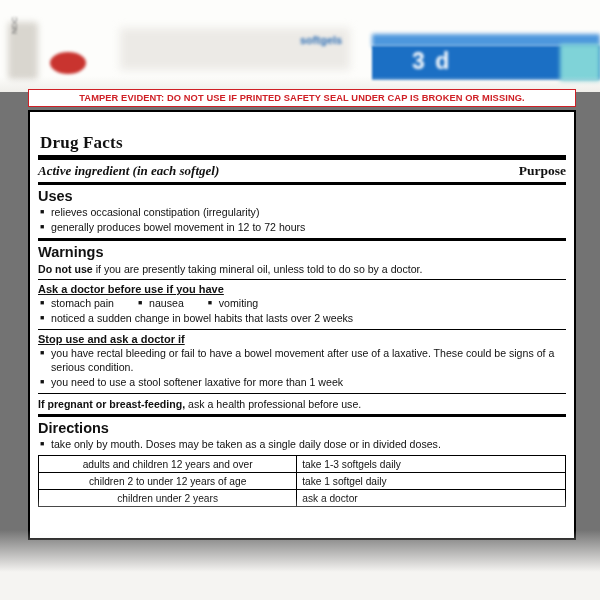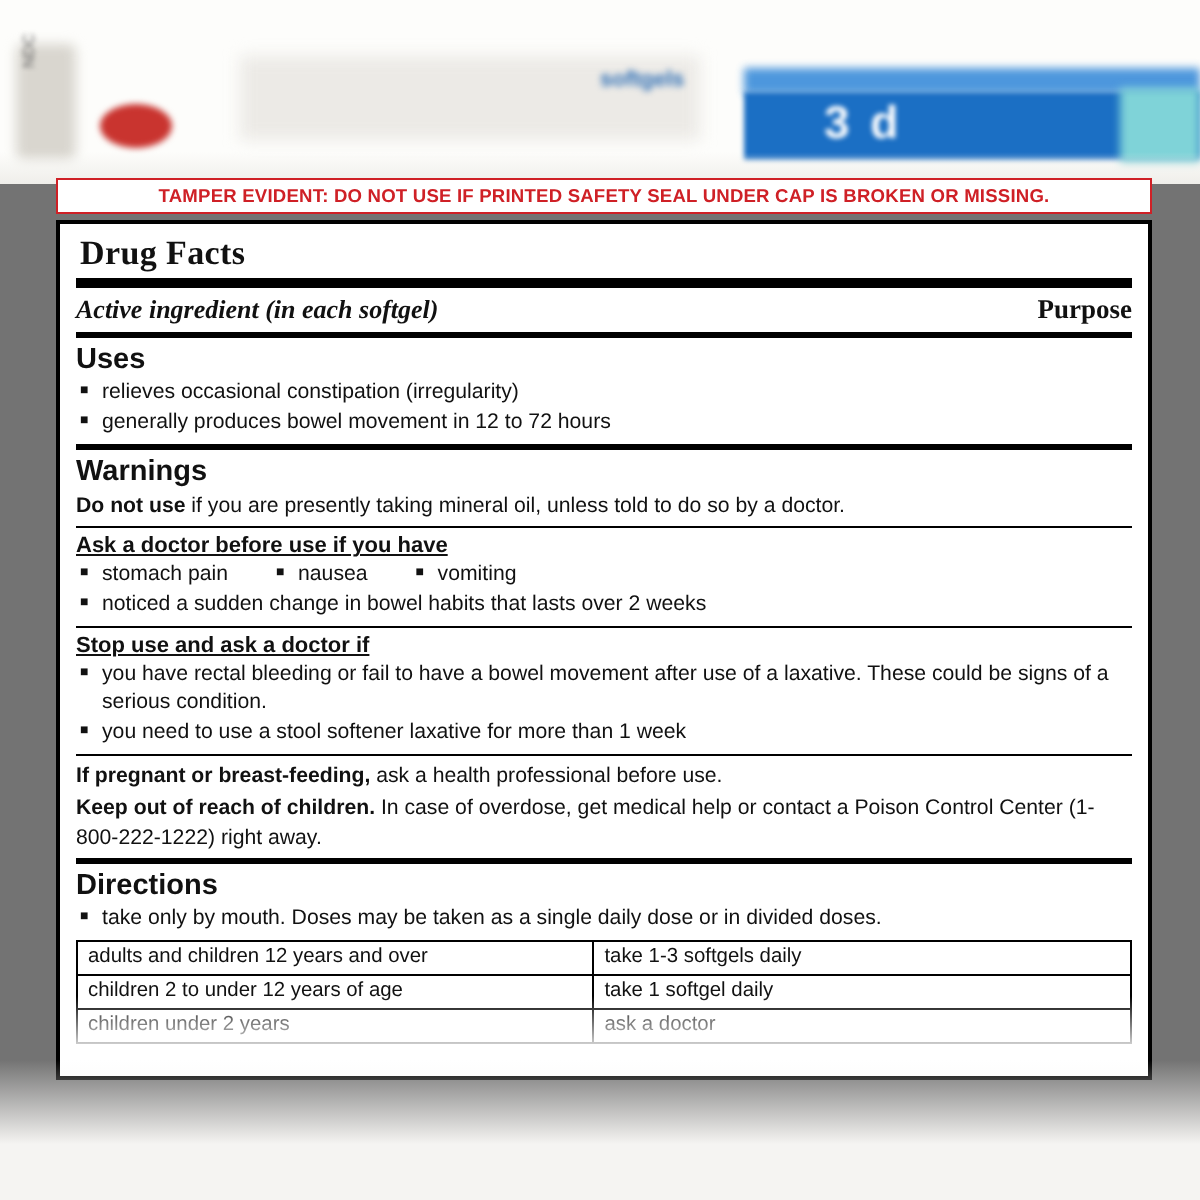--- a/index.html
+++ b/index.html
@@ -128,21 +128,21 @@
 
   
   .panel {
     position: absolute;
     left: 28px; top: 110px;
     width: 548px;
     height: 430px;
     box-sizing: border-box;
     background: #ffffff;
     border: 2.2px solid #000;
-    padding: 4px 8px 0 8px;
+    padding: 20px 8px 0 8px;
     overflow: hidden;
   }
   .title {
     font-family: "Liberation Serif", serif;
     font-weight: bold;
     font-size: 17px;
     letter-spacing: .2px;
     margin: 1px 0 2px 2px;
   }
   .rule-thick { border-top: 5px solid #000; margin: 2px 0 3px; }
@@ -222,21 +222,21 @@
     border-collapse: collapse;
     width: 100%;
     margin-top: 3px;
     font-size: 10.2px;
   }
   table.dose td {
     border: 1px solid #000;
     padding: 2.5px 5px;
     vertical-align: middle;
   }
-  table.dose td.first { width: 49%; }
+  table.dose td.first { width: 49%; text-align: center; }
 
   .panel-fade {
     position: absolute;
     left: 0; bottom: 0;
     width: 100%; height: 40px;
     background: linear-gradient(to bottom, rgba(255,255,255,0), #ffffff 75%);
     pointer-events: none;
   }
   .page-fade {
     position: absolute;
@@ -306,23 +306,20 @@
     <div class="subhead">Stop use and ask a doctor if</div>
     <div class="bullets">
       <div class="bullet">you have rectal bleeding or fail to have a bowel movement after use of a laxative. These could be signs of a serious condition.</div>
       <div class="bullet">you need to use a stool softener laxative for more than 1 week</div>
     </div>
 
     <div class="rule-thin"></div>
 
     <div class="para">
       <b>If pregnant or breast-feeding,</b><span> ask a health professional before use.</span>
-    </div>
-    <div class="para">
-      <b>Keep out of reach of children.</b><span> In case of overdose, get medical help or contact a Poison Control Center (1-800-222-1222) right away.</span>
     </div>
 
     <div class="rule-med"></div>
 
     <div class="sect-title">Directions</div>
     <div class="bullet">take only by mouth. Doses may be taken as a single daily dose or in divided doses.</div>
 
     <table class="dose">
       <tbody>
           <tr>

